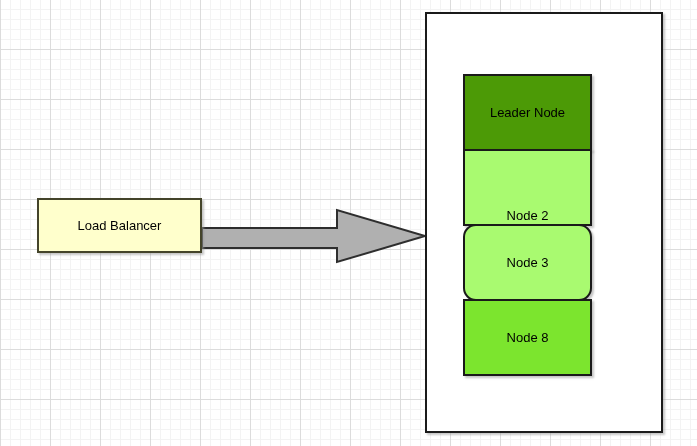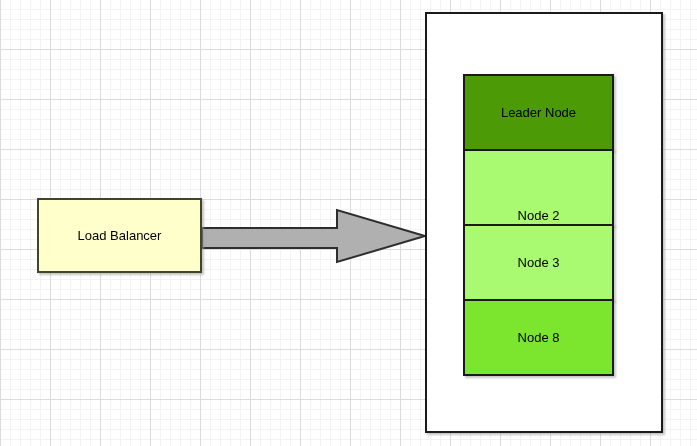--- a/index.html
+++ b/index.html
@@ -41,31 +41,31 @@
     line-height: 1.2;
     text-align: center;
   }
   .shadow {
     box-shadow: 2px 2px 2px rgba(150,150,150,0.55);
   }
   .lb-box {
     left: 37px;
     top: 198px;
     width: 165px;
-    height: 75px;
+    height: 55px;
   }
   .cluster-box {
     left: 425px;
     top: 12px;
     width: 238px;
     height: 421px;
   }
   .node {
     left: 463px;
-    width: 151px;
+    width: 129px;
     height: 77px;
   }
   .node-0 { top: 74px; }
   .node-1 { top: 149px; }
   .node-2 { top: 224px; }
   .node-3 { top: 299px; }
   .label {
     display: inline-block;
     padding: 0 4px;
   }
@@ -86,21 +86,21 @@
   </div>
 
   <div class="shape shadow node node-0" style="background-color: rgb(76, 154, 6); border-color: rgb(26, 26, 26);">
     <span class="label">Leader Node</span>
   </div>
 
   <div class="shape shadow node node-1" style="background-color: rgb(169, 250, 112); border-color: rgb(26, 26, 26); align-items: flex-end;">
     <span class="label">Node 2</span>
   </div>
 
-  <div class="shape shadow node node-2" style="background-color: rgb(169, 250, 112); border-color: rgb(26, 26, 26);">
+  <div class="shape shadow node node-2" style="background-color: rgb(169, 250, 112); border-color: rgb(26, 26, 26); border-radius: 13px;">
     <span class="label">Node 3</span>
   </div>
 
   <div class="shape shadow node node-3" style="background-color: rgb(124, 229, 46); border-color: rgb(26, 26, 26);">
     <span class="label">Node 8</span>
   </div>
 
 </div>
 
 </body></html>

